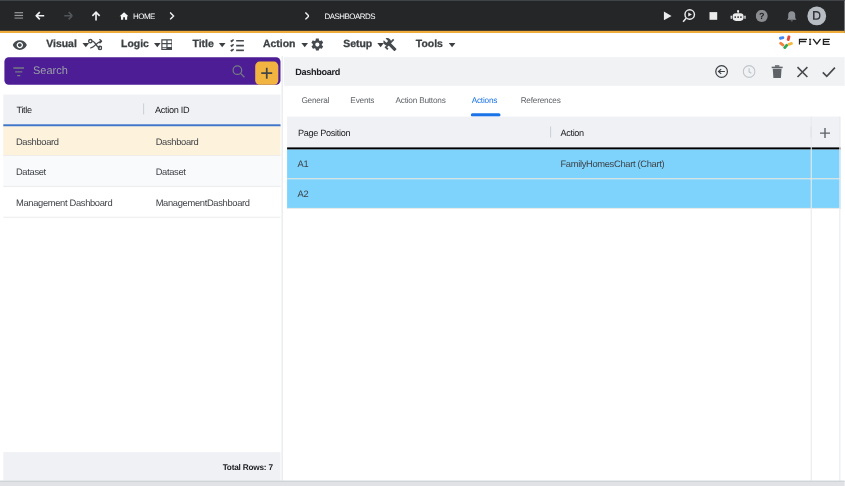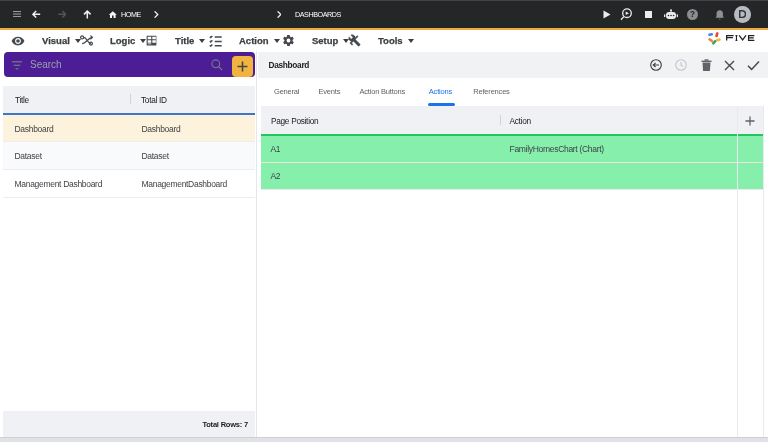--- a/index.html
+++ b/index.html
@@ -47,23 +47,23 @@
     text-align:right; line-height:27px; padding-right:7px; }
 
   
   #rtitle { position:absolute; left:0; top:0.5px; width:510px; height:26.5px; background:#f0f2f4; }
   #rtitle .t { position:absolute; left:10.5px; top:0; height:26.5px; line-height:27px;
     font-size:11px; font-weight:bold; color:#202124; font-size:8.3px; letter-spacing:-0.3px; }
   .tab { position:absolute; top:27px; height:28px; line-height:28px; font-size:7.5px; letter-spacing:-0.2px;
     font-weight:normal; color:#5f6368; }
   #tabline { position:absolute; top:52px; height:2.5px; background:#1a73e8; border-radius:2px; }
   #rtable { position:absolute; left:2.5px; top:54.5px; width:503px; }
-  .rhead { height:30.5px; background:#eff1f4; border-bottom:2px solid #22c55e; position:relative; }
+  .rhead { height:30.5px; background:#eff1f4; border-bottom:2px solid #000000; position:relative; }
   .rhead .hcell { height:28.5px; line-height:30px; }
-  .rrow { height:27px; position:relative; background:#86efac; border-bottom:1px solid #ebe5d8; }
+  .rrow { height:27px; position:relative; background:#7dd3fc; border-bottom:1px solid #ebe5d8; }
   .rrow .cell { height:26px; line-height:27px; }
   .colline { position:absolute; width:1px; background:#e8eaed; }
 </style>
 </head>
 <body>
 <div id="stage">
 
   <div id="topbar">
 
     <svg class="abs" style="left:13px;top:11.2px" width="8.4" height="6.2" viewBox="0 0 8.4 6.2">
@@ -215,21 +215,21 @@
       </svg>
       <div id="plusbtn">
         <svg class="abs" style="left:5.2px;top:5px" width="11" height="11" viewBox="0 0 11 11">
           <path d="M5.5 0.5 V10.5 M0.5 5.5 H10.5" stroke="#454545" stroke-width="1.6"></path>
         </svg>
       </div>
     </div>
     <div id="ltable">
       <div class="lhead">
         <span class="hcell" style="left:12px">Title</span>
-        <span class="hcell" style="left:138px">Total ID</span>
+        <span class="hcell" style="left:138px">Action ID</span>
         <span class="vsep" style="left:127px"></span>
       </div>
       <div class="lrow" style="background:#fdf2dc">
         <span class="cell" style="left:11.5px">Dashboard</span>
         <span class="cell" style="left:138.5px">Dashboard</span>
       </div>
       <div class="lrow" style="background:#f9fafb">
         <span class="cell" style="left:11.5px">Dataset</span>
         <span class="cell" style="left:138.5px">Dataset</span>
       </div>

